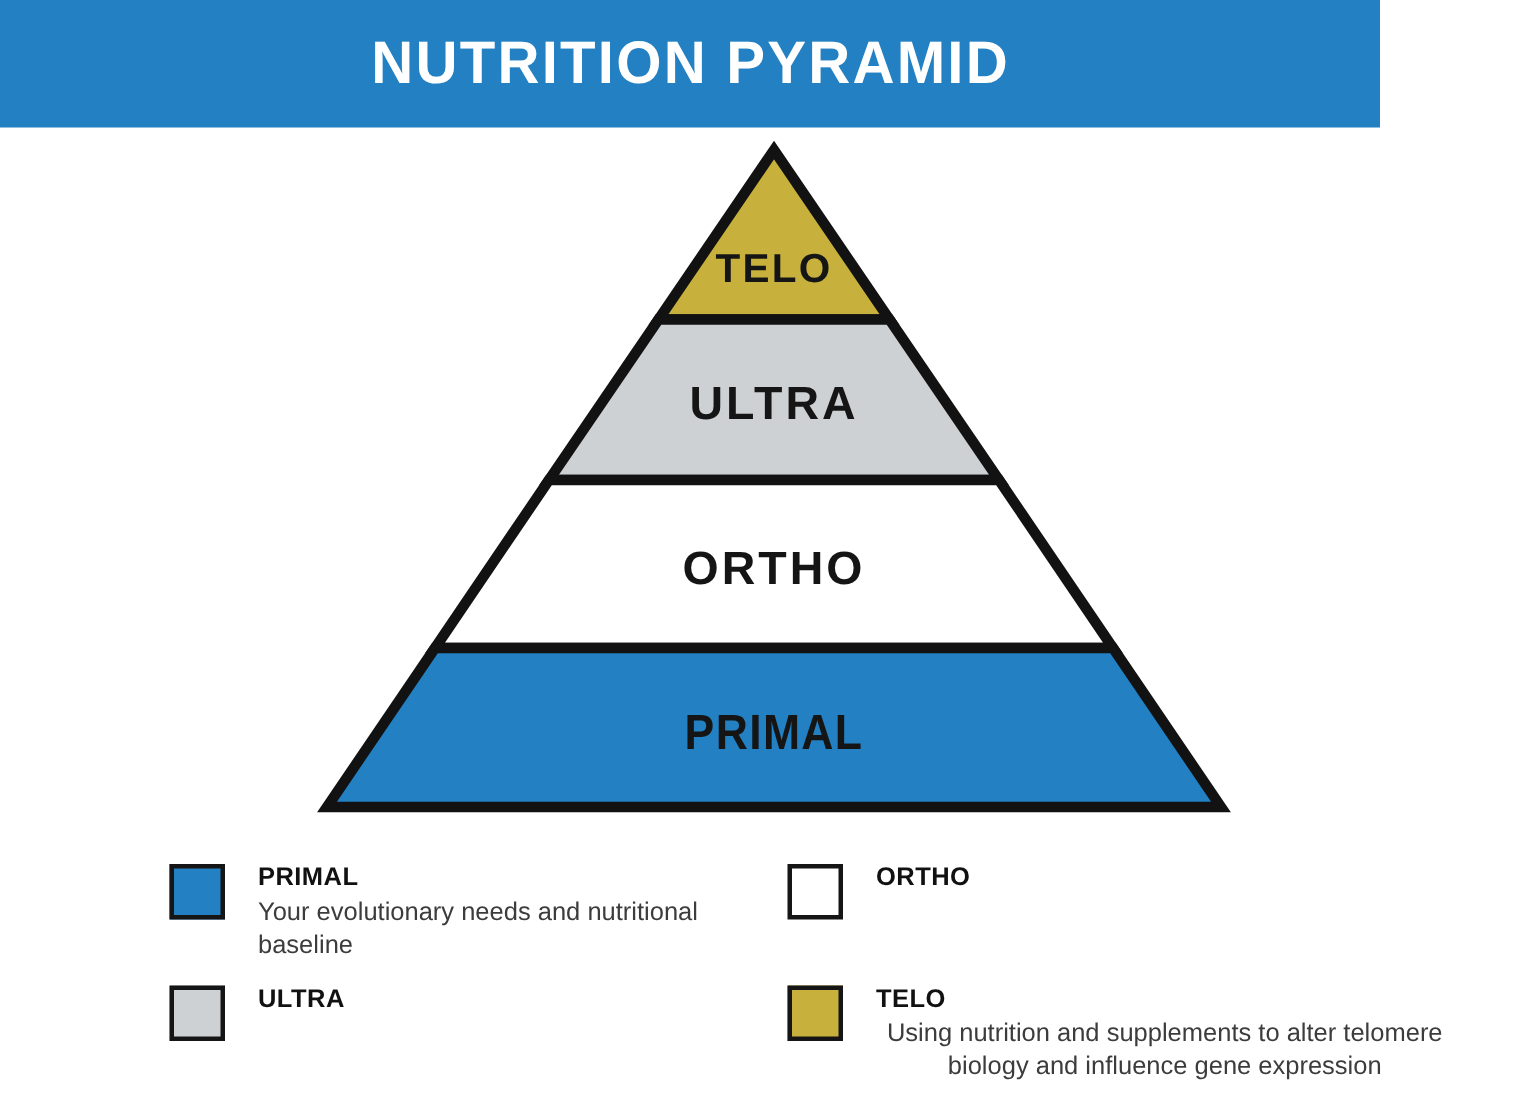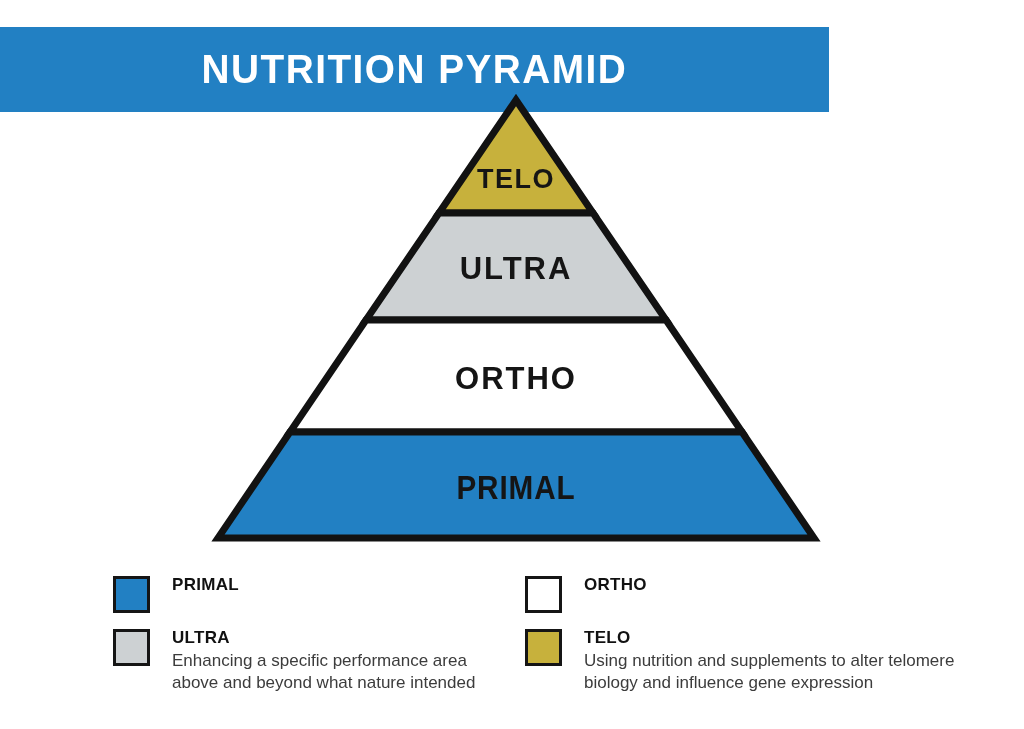--- a/index.html
+++ b/index.html
@@ -5,23 +5,23 @@
   * { margin:0; padding:0; box-sizing:border-box; }
   html,body { width:1024px; height:729px; }
   body {
     background:#ffffff;
     font-family:"Liberation Sans", sans-serif;
     position:relative;
     overflow:hidden;
   }
   .banner {
     position:absolute; left:0; top:0;
-    width:829px; height:85px;
+    width:920px; height:85px;
     background:#2280C3;
-    display:flex; align-items:center; justify-content:center;margin-top:27px;
+    display:flex; align-items:center; justify-content:center;
   }
   .banner h1 {
     color:#ffffff;
     font-size:40px;
     font-weight:bold;
     letter-spacing:1.5px;
     white-space:nowrap;
     transform:scaleX(0.97);
   }
   .pyramid-wrap {
@@ -65,21 +65,21 @@
     letter-spacing:0.3px;
     line-height:21px;
   }
   .legend-desc {
     font-size:17px;
     color:#3C3C3C;
     line-height:22px;
     max-width:330px;
     margin-top:2px;
   }
-  .legend-item:nth-child(4) .legend-desc { max-width:385px; }
+  .legend-item:nth-child(4) .legend-desc { max-width:385px;text-align:center; }
 </style>
 </head>
 <body>
 
 <header class="banner">
   <h1>NUTRITION PYRAMID</h1>
 </header>
 
 <div class="pyramid-wrap">
   <svg viewBox="0 0 640 470">
@@ -98,35 +98,35 @@
     <text class="lvl-label-primal" transform="translate(324,411) scale(0.9 1)">PRIMAL</text>
   </svg>
 </div>
 
 <div class="legend">
 
   <div class="legend-item">
     <div class="swatch" style="background-color: rgb(34, 128, 195);"></div>
     <div class="legend-text">
       <div class="legend-title">PRIMAL</div>
+      <div class="legend-desc">Your evolutionary needs and nutritional baseline</div>
     </div>
   </div>
 
   <div class="legend-item">
     <div class="swatch" style="background-color: rgb(255, 255, 255);"></div>
     <div class="legend-text">
       <div class="legend-title">ORTHO</div>
     </div>
   </div>
 
   <div class="legend-item">
     <div class="swatch" style="background-color: rgb(205, 209, 211);"></div>
     <div class="legend-text">
       <div class="legend-title">ULTRA</div>
-      <div class="legend-desc">Enhancing a specific performance area above and beyond what nature intended</div>
     </div>
   </div>
 
   <div class="legend-item">
     <div class="swatch" style="background-color: rgb(199, 177, 60);"></div>
     <div class="legend-text">
       <div class="legend-title">TELO</div>
       <div class="legend-desc">Using nutrition and supplements to alter telomere biology and influence gene expression</div>
     </div>
   </div>

